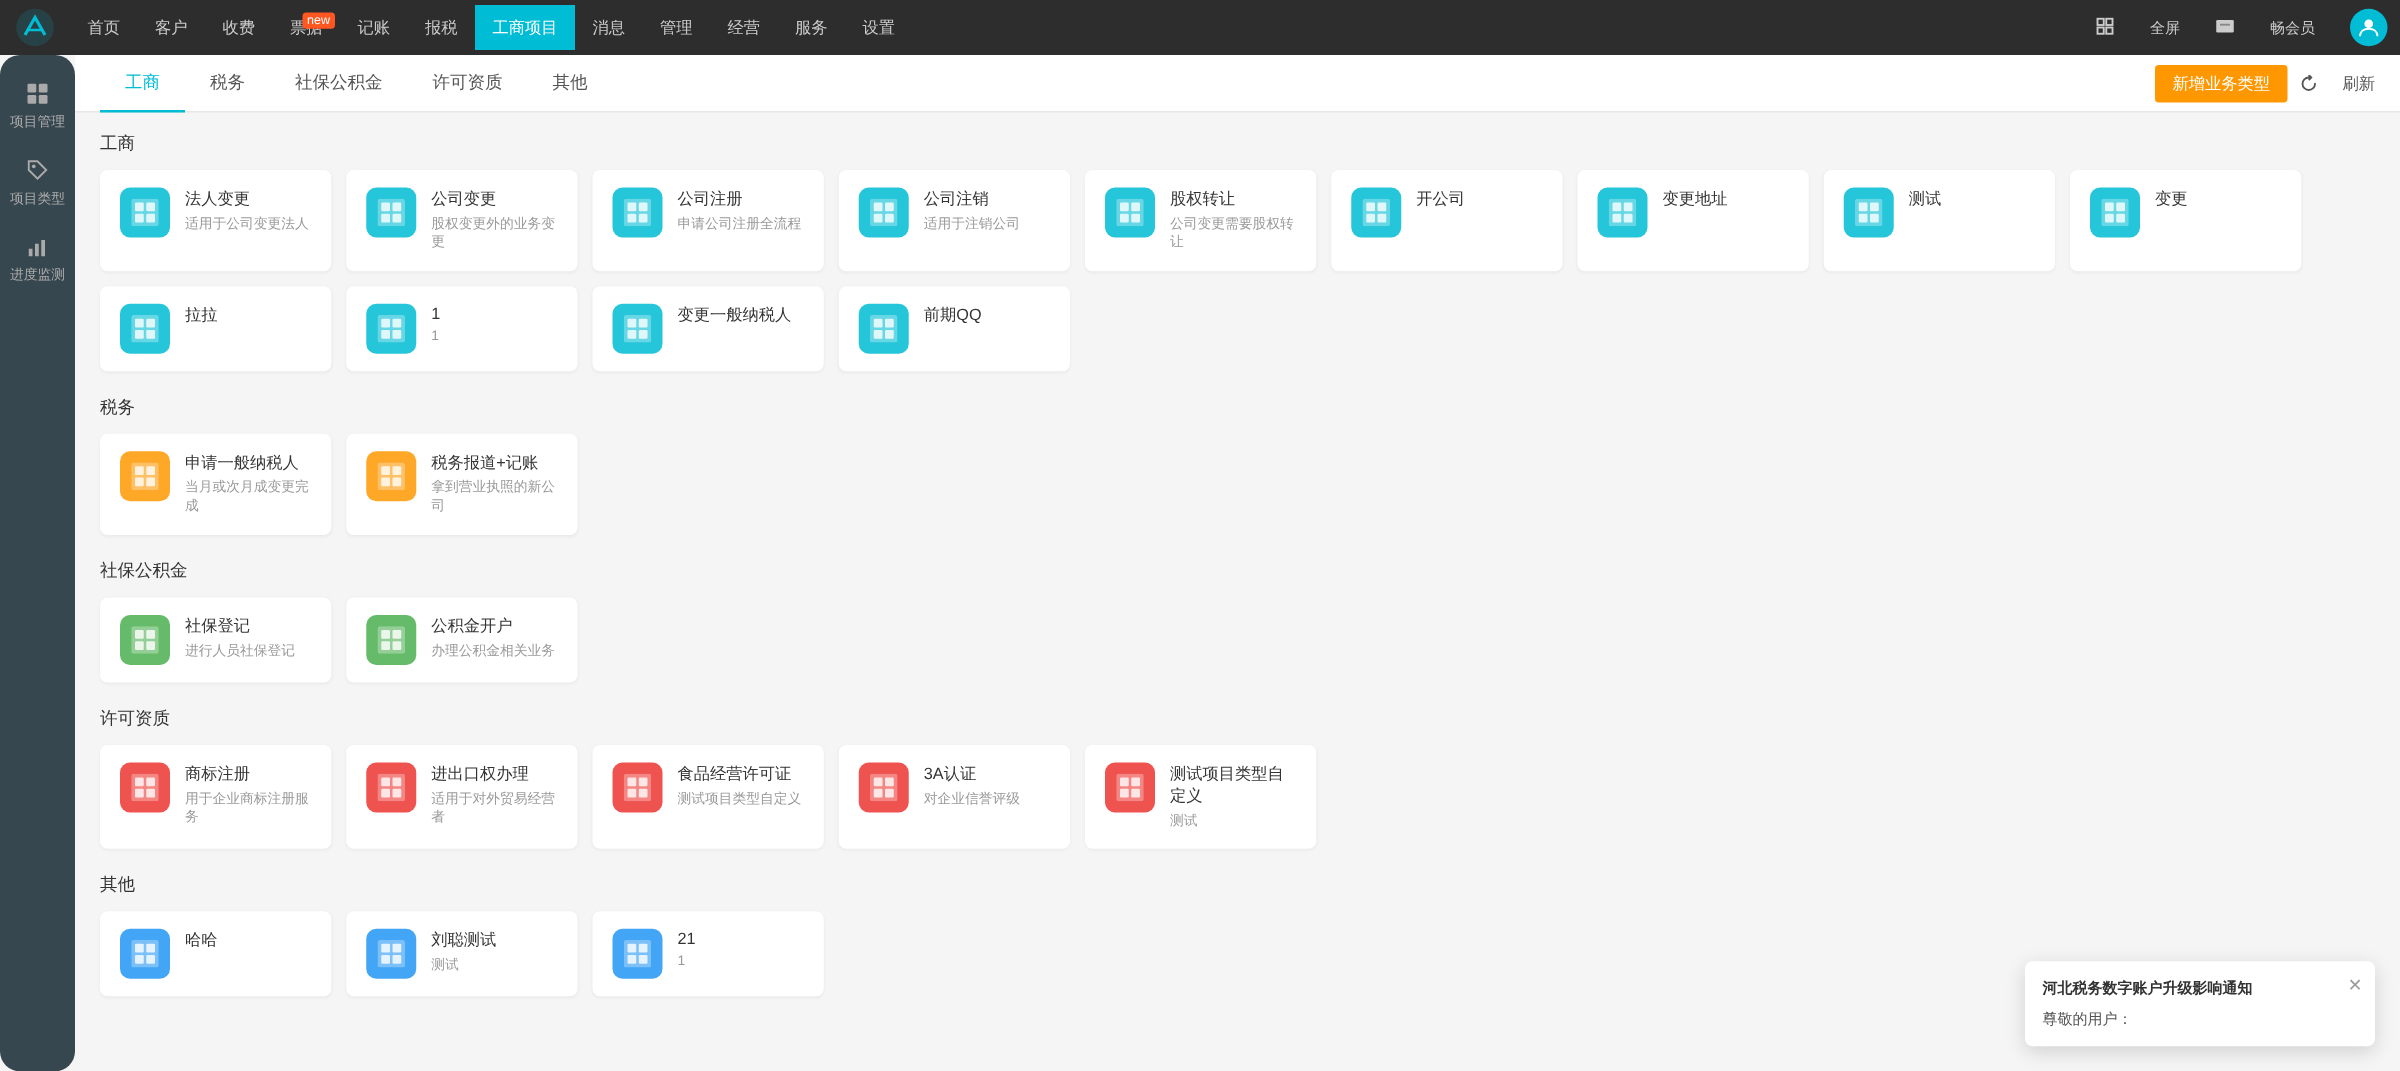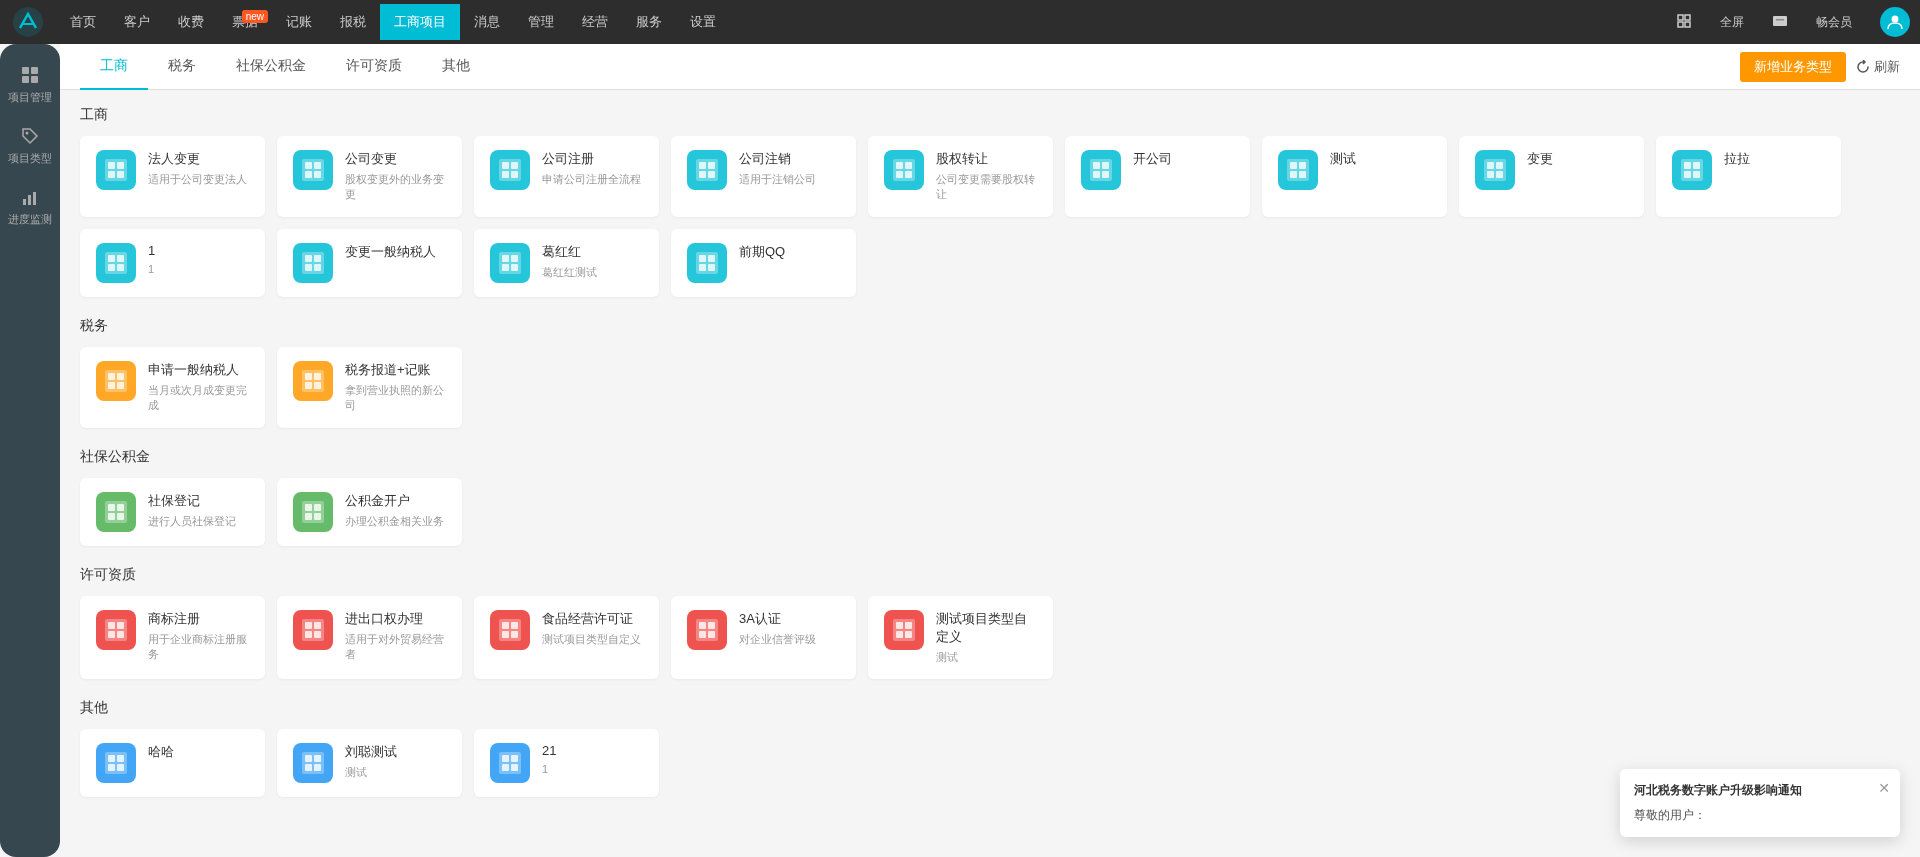--- a/index.html
+++ b/index.html
@@ -124,21 +124,21 @@
     .btn-new-type {
       background: #ff9800;
       color: #fff;
       padding: 6px 14px;
       border-radius: 3px;
       font-size: 13px;
       cursor: pointer;
       border: none;
     }
     .btn-refresh {
-      display: flex; align-items: center; gap: 4px;
+      display: flex; align-items: center; gap: 20px;
       color: #555; font-size: 13px; cursor: pointer;
     }
 
     
     .content {
       padding: 16px 20px;
     }
 
     .section-title {
       font-size: 14px;
@@ -427,20 +427,35 @@
             <div class="card-icon teal">
               <svg width="22" height="22" viewBox="0 0 22 22" fill="none">
     <rect width="22" height="22" rx="2" fill="rgba(255,255,255,0.3)"></rect>
     <rect x="3" y="3" width="7" height="7" rx="1" fill="rgba(255,255,255,0.8)"></rect>
     <rect x="12" y="3" width="7" height="7" rx="1" fill="rgba(255,255,255,0.8)"></rect>
     <rect x="3" y="12" width="7" height="7" rx="1" fill="rgba(255,255,255,0.8)"></rect>
     <rect x="12" y="12" width="7" height="7" rx="1" fill="rgba(255,255,255,0.8)"></rect>
   </svg>
             </div>
             <div class="card-info">
+              <div class="card-name">变更地址</div>
+              <div class="card-desc"></div>
+            </div>
+          </div>
+          <div class="card">
+            <div class="card-icon teal">
+              <svg width="22" height="22" viewBox="0 0 22 22" fill="none">
+    <rect width="22" height="22" rx="2" fill="rgba(255,255,255,0.3)"></rect>
+    <rect x="3" y="3" width="7" height="7" rx="1" fill="rgba(255,255,255,0.8)"></rect>
+    <rect x="12" y="3" width="7" height="7" rx="1" fill="rgba(255,255,255,0.8)"></rect>
+    <rect x="3" y="12" width="7" height="7" rx="1" fill="rgba(255,255,255,0.8)"></rect>
+    <rect x="12" y="12" width="7" height="7" rx="1" fill="rgba(255,255,255,0.8)"></rect>
+  </svg>
+            </div>
+            <div class="card-info">
               <div class="card-name">测试</div>
               <div class="card-desc"></div>
             </div>
           </div>
           <div class="card">
             <div class="card-icon teal">
               <svg width="22" height="22" viewBox="0 0 22 22" fill="none">
     <rect width="22" height="22" rx="2" fill="rgba(255,255,255,0.3)"></rect>
     <rect x="3" y="3" width="7" height="7" rx="1" fill="rgba(255,255,255,0.8)"></rect>
     <rect x="12" y="3" width="7" height="7" rx="1" fill="rgba(255,255,255,0.8)"></rect>
@@ -489,35 +504,20 @@
     <rect width="22" height="22" rx="2" fill="rgba(255,255,255,0.3)"></rect>
     <rect x="3" y="3" width="7" height="7" rx="1" fill="rgba(255,255,255,0.8)"></rect>
     <rect x="12" y="3" width="7" height="7" rx="1" fill="rgba(255,255,255,0.8)"></rect>
     <rect x="3" y="12" width="7" height="7" rx="1" fill="rgba(255,255,255,0.8)"></rect>
     <rect x="12" y="12" width="7" height="7" rx="1" fill="rgba(255,255,255,0.8)"></rect>
   </svg>
             </div>
             <div class="card-info">
               <div class="card-name">变更一般纳税人</div>
               <div class="card-desc"></div>
-            </div>
-          </div>
-          <div class="card">
-            <div class="card-icon teal">
-              <svg width="22" height="22" viewBox="0 0 22 22" fill="none">
-    <rect width="22" height="22" rx="2" fill="rgba(255,255,255,0.3)"></rect>
-    <rect x="3" y="3" width="7" height="7" rx="1" fill="rgba(255,255,255,0.8)"></rect>
-    <rect x="12" y="3" width="7" height="7" rx="1" fill="rgba(255,255,255,0.8)"></rect>
-    <rect x="3" y="12" width="7" height="7" rx="1" fill="rgba(255,255,255,0.8)"></rect>
-    <rect x="12" y="12" width="7" height="7" rx="1" fill="rgba(255,255,255,0.8)"></rect>
-  </svg>
-            </div>
-            <div class="card-info">
-              <div class="card-name">葛红红</div>
-              <div class="card-desc">葛红红测试</div>
             </div>
           </div>
           <div class="card">
             <div class="card-icon teal">
               <svg width="22" height="22" viewBox="0 0 22 22" fill="none">
     <rect width="22" height="22" rx="2" fill="rgba(255,255,255,0.3)"></rect>
     <rect x="3" y="3" width="7" height="7" rx="1" fill="rgba(255,255,255,0.8)"></rect>
     <rect x="12" y="3" width="7" height="7" rx="1" fill="rgba(255,255,255,0.8)"></rect>
     <rect x="3" y="12" width="7" height="7" rx="1" fill="rgba(255,255,255,0.8)"></rect>
     <rect x="12" y="12" width="7" height="7" rx="1" fill="rgba(255,255,255,0.8)"></rect>

